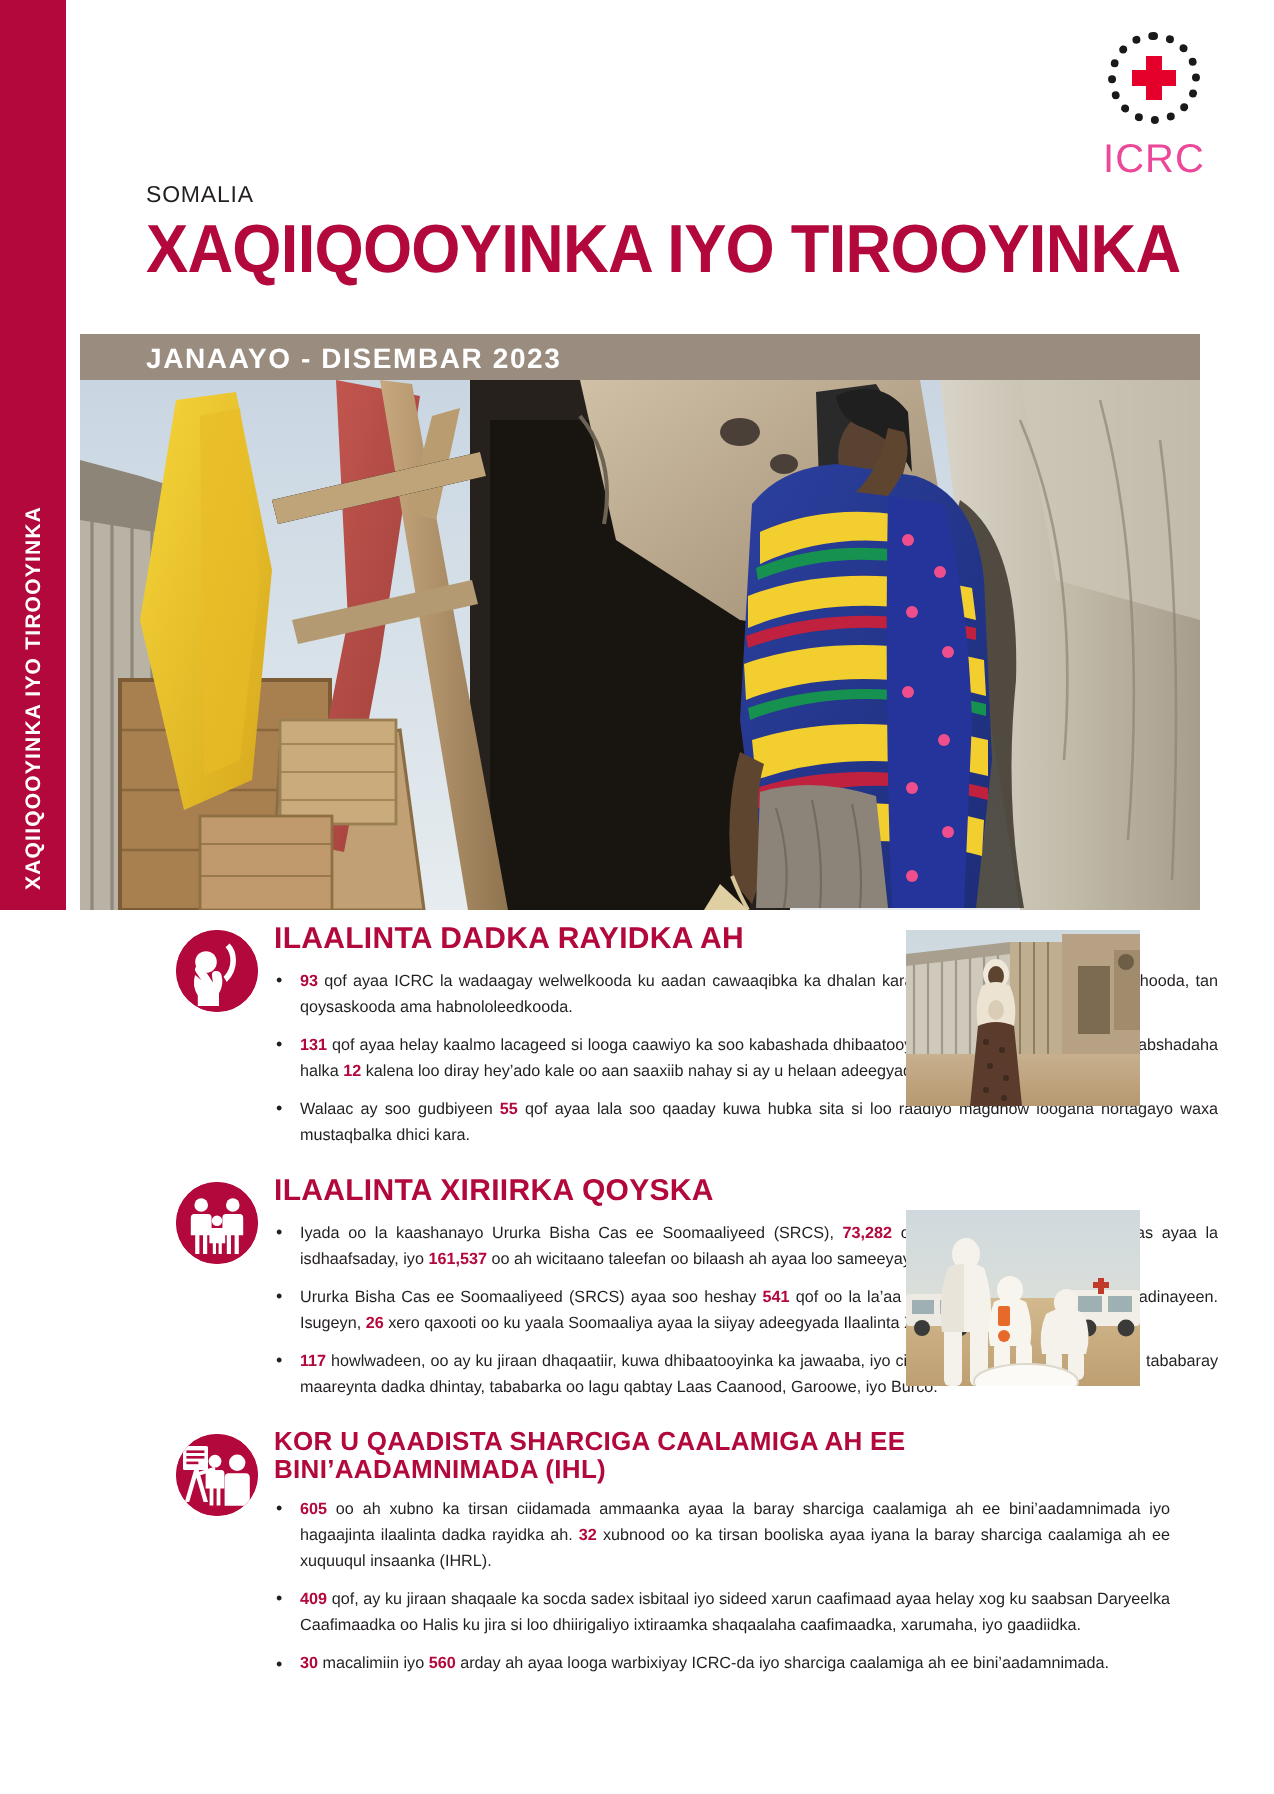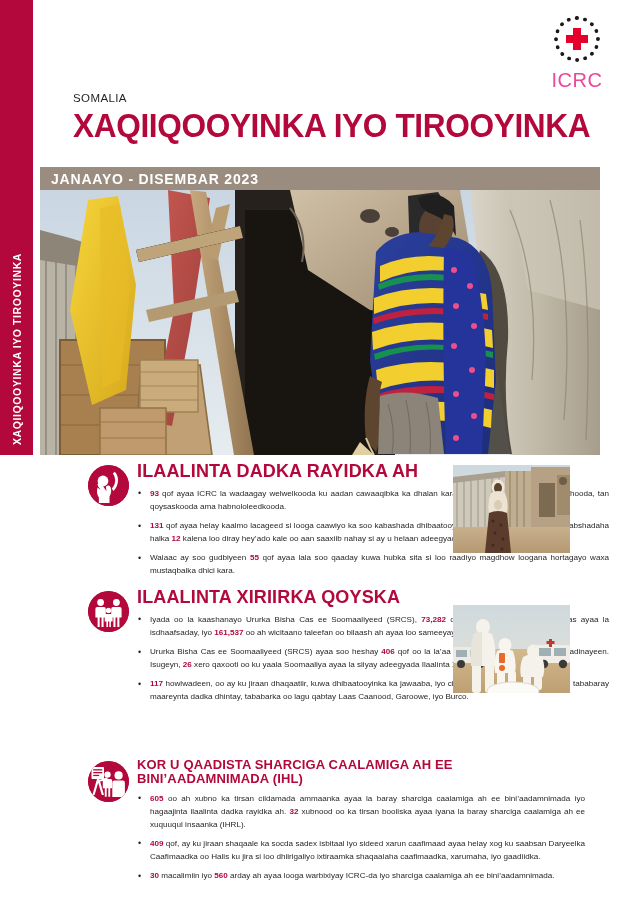--- a/index.html
+++ b/index.html
@@ -148,55 +148,55 @@
     width: 560px;
     height: 23px;
     background: #9a8d80;
     color: #ffffff;
     font-size: 14px;
     font-weight: bold;
     letter-spacing: 0.8px;
     font-stretch: condensed;
     display: flex;
     align-items: center;
-    padding-left: 11px;
+    padding-left: 33px;
     box-sizing: border-box;
   }
 
   
   .sections {
     position: absolute;
     left: 0;
     top: 462px;
     width: 637px;
   }
   .section {
     position: relative;
     padding-left: 137px;
     padding-right: 28px;
     min-height: 126px;
     box-sizing: border-box;
   }
-  .section.section-ihl { padding-right: 52px; margin-top: 44px; }
+  .section.section-ihl { padding-right: 52px; }
 
   .sec-icon {
     position: absolute;
     left: 88px;
     top: 3px;
     width: 41px;
     height: 41px;
     border-radius: 50%;
     background: #b3083b;
     overflow: hidden;
   }
   .sec-icon svg { display: block; width: 41px; height: 41px; }
 
   .sec-heading {
     color: #b3083b;
-    font-size: 18px;
+    font-size: 15px;
     font-weight: bold;
     letter-spacing: 0.15px;
     font-stretch: condensed;
     margin: 0 0 5px 0;
     line-height: 1.1;
   }
   .sec-heading.wide { font-size: 13px; }
 
   ul.bullets {
     list-style: none;
@@ -452,21 +452,21 @@
           <path d="M17.8 23 h5.4 q1.4 0 1.4 1.6 v6 h-1.7 v5.4 h-1.6 v-5.4 h-1.3 v5.4 h-1.6 v-5.4 h-1.7 v-6 q0-1.6 1.4-1.6z"></path>
 
           <rect x="15.4" y="23.6" width="3.4" height="1.9" rx="0.9"></rect>
           <rect x="22.3" y="23.6" width="3.4" height="1.9" rx="0.9"></rect>
         </g>
       </svg>
     </div>
     <h2 class="sec-heading">ILAALINTA XIRIIRKA QOYSKA</h2>
     <ul class="bullets">
         <li><span>Iyada oo la kaashanayo Ururka Bisha Cas ee Soomaaliyeed (SRCS), </span><span class="num">73,282</span><span> oo ah farriimaha Laanqayrta Cas ayaa la isdhaafsaday, iyo </span><span class="num">161,537</span><span> oo ah wicitaano taleefan oo bilaash ah ayaa loo sameeyay qoysaska kala lumay.</span></li>
-        <li><span>Ururka Bisha Cas ee Soomaaliyeed (SRCS) ayaa soo heshay </span><span class="num">406</span><span> qof oo la la’aa oo ay xubnaha qoysaskooda raadinayeen. Isugeyn, </span><span class="num">26</span><span> xero qaxooti oo ku yaala Soomaaliya ayaa la siiyay adeegyada Ilaalinta Xiriirka Qoyska.</span></li>
+        <li><span>Ururka Bisha Cas ee Soomaaliyeed (SRCS) ayaa soo heshay </span><span class="num">541</span><span> qof oo la la’aa oo ay xubnaha qoysaskooda raadinayeen. Isugeyn, </span><span class="num">26</span><span> xero qaxooti oo ku yaala Soomaaliya ayaa la siiyay adeegyada Ilaalinta Xiriirka Qoyska.</span></li>
         <li><span class="num">117</span><span> howlwadeen, oo ay ku jiraan dhaqaatiir, kuwa dhibaatooyinka ka jawaaba, iyo ciidamada qalabka sida ayaa lagu tababaray maareynta dadka dhintay, tababarka oo lagu qabtay Laas Caanood, Garoowe, iyo Burco.</span></li>
       </ul>
   </div>
 
   <div class="section section-ihl">
     <div class="sec-icon">
       <svg viewBox="0 0 41 41">
         <circle cx="20.5" cy="20.5" r="20.5" fill="#b3083b"></circle>
         <g fill="#ffffff">
 

